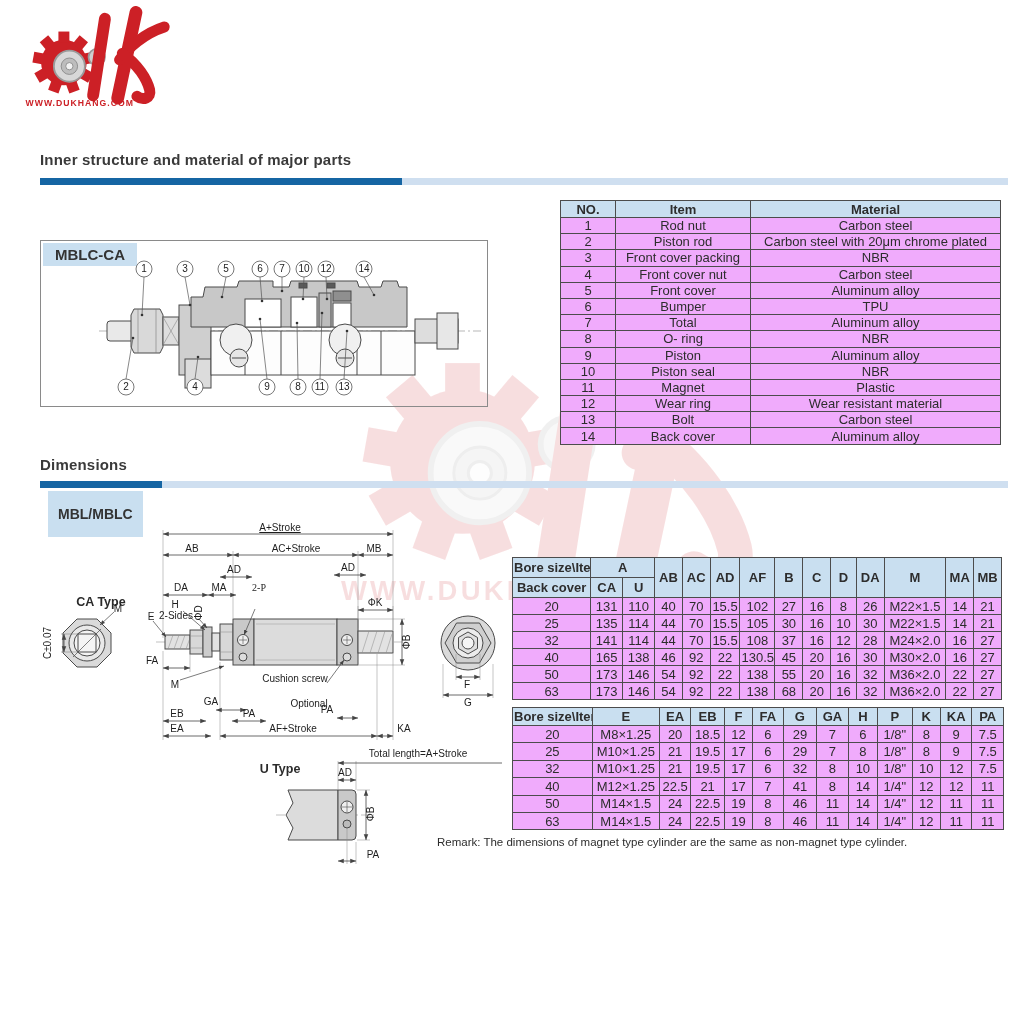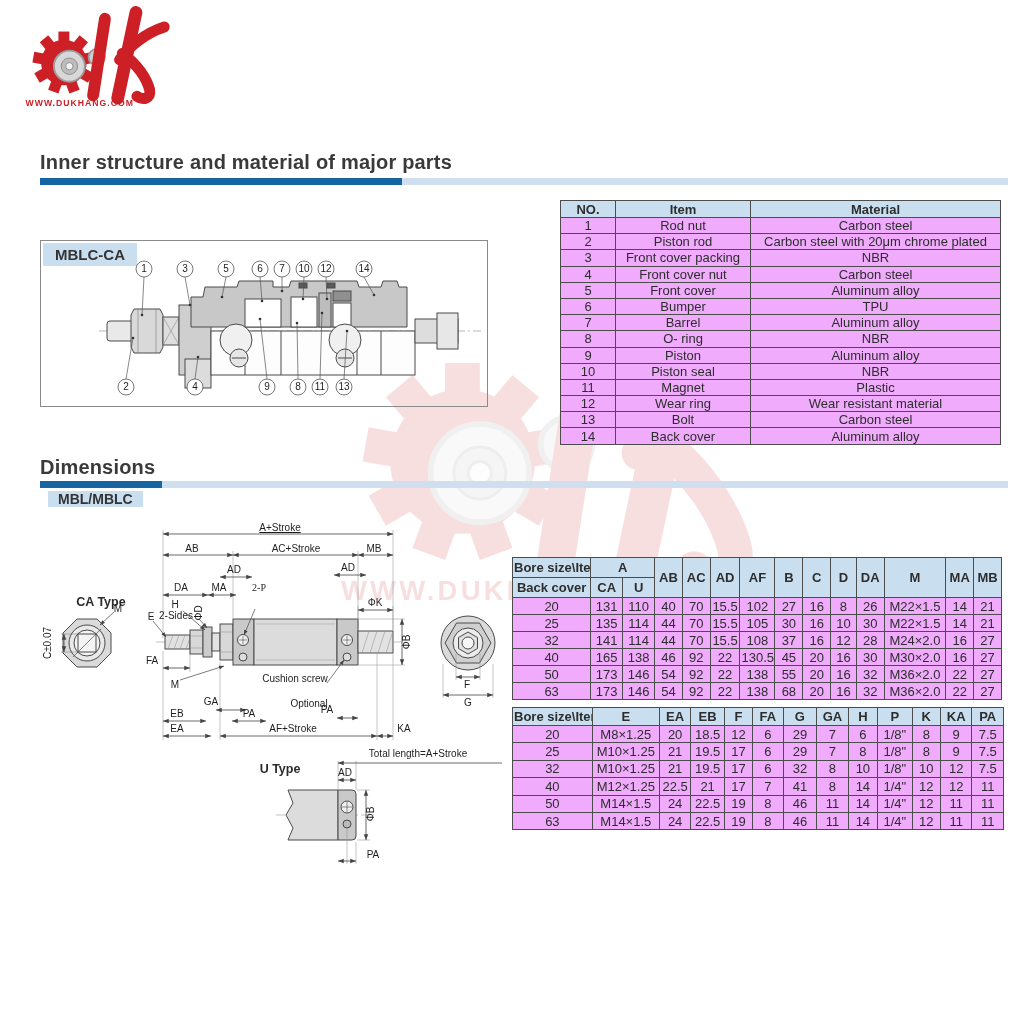--- a/index.html
+++ b/index.html
@@ -1,24 +1,24 @@
 <!DOCTYPE html>
 <html><head>
 <meta charset="utf-8">
 <style>
   html,body{margin:0;padding:0;background:#fff;}
   #page{position:relative;width:1024px;height:1024px;background:#fff;
         font-family:"Liberation Sans",sans-serif;overflow:hidden;}
   .abs{position:absolute;}
-  .sec-title{font-size:20px;font-weight:bold;color:#3a3a3a;letter-spacing:.2px;}
+  .sec-title{font-size:15px;font-weight:bold;color:#3a3a3a;letter-spacing:.2px;}
   .bar-dark{background:#1565a3;height:7px;}
   .bar-light{background:#cfdff0;height:7px;}
   .tag{background:#c9dff0;color:#333;font-weight:bold;text-align:center;
        padding:3px 12px;font-size:15px;}
-  .tag.small{font-size:14px;padding:0 10px;}
+  .tag.small{font-size:14px;padding:15px 10px;}
   .frame{border:1px solid #8a8a8a;margin-top:40px;}
   table{border-collapse:collapse;table-layout:fixed;font-size:13px;color:#2d2d2d;background:#f0abfc;}
   th,td{border:1px solid #4c4c4c;text-align:center;padding:0 1px;overflow:hidden;white-space:nowrap;}
   th{background:#c9dff0;font-weight:bold;}
   #mt th{height:16px;} #mt td{height:15.2px;}
   #t1 th{height:19px;} #t1 td{height:16px;}
   #t2 th{height:17px;} #t2 td{height:16.4px;}
   .dlabel{position:absolute;font-size:10px;color:#1d1d1d;white-space:nowrap;
           transform:translate(-50%,-50%);line-height:1;}
   .dlabel.b{font-weight:bold;font-size:12.5px;color:#2b2b2b;}
@@ -254,21 +254,21 @@
           <td>Front cover</td>
           <td>Aluminum alloy</td>
         </tr>
         <tr>
           <td>6</td>
           <td>Bumper</td>
           <td>TPU</td>
         </tr>
         <tr>
           <td>7</td>
-          <td>Barrel</td>
+          <td>Total</td>
           <td>Aluminum alloy</td>
         </tr>
         <tr>
           <td>8</td>
           <td>O- ring</td>
           <td>NBR</td>
         </tr>
         <tr>
           <td>9</td>
           <td>Piston</td>
@@ -741,13 +741,14 @@
           <td>11</td>
           <td>14</td>
           <td>1/4"</td>
           <td>12</td>
           <td>11</td>
           <td>11</td>
         </tr>
       </tbody>
   </table>
 
+  <div class="abs remark" style="left:437px;top:836px">Remark: The dimensions of magnet type cylinder are the same as non-magnet type cylinder.</div>
 </div>
 
 </body></html>

